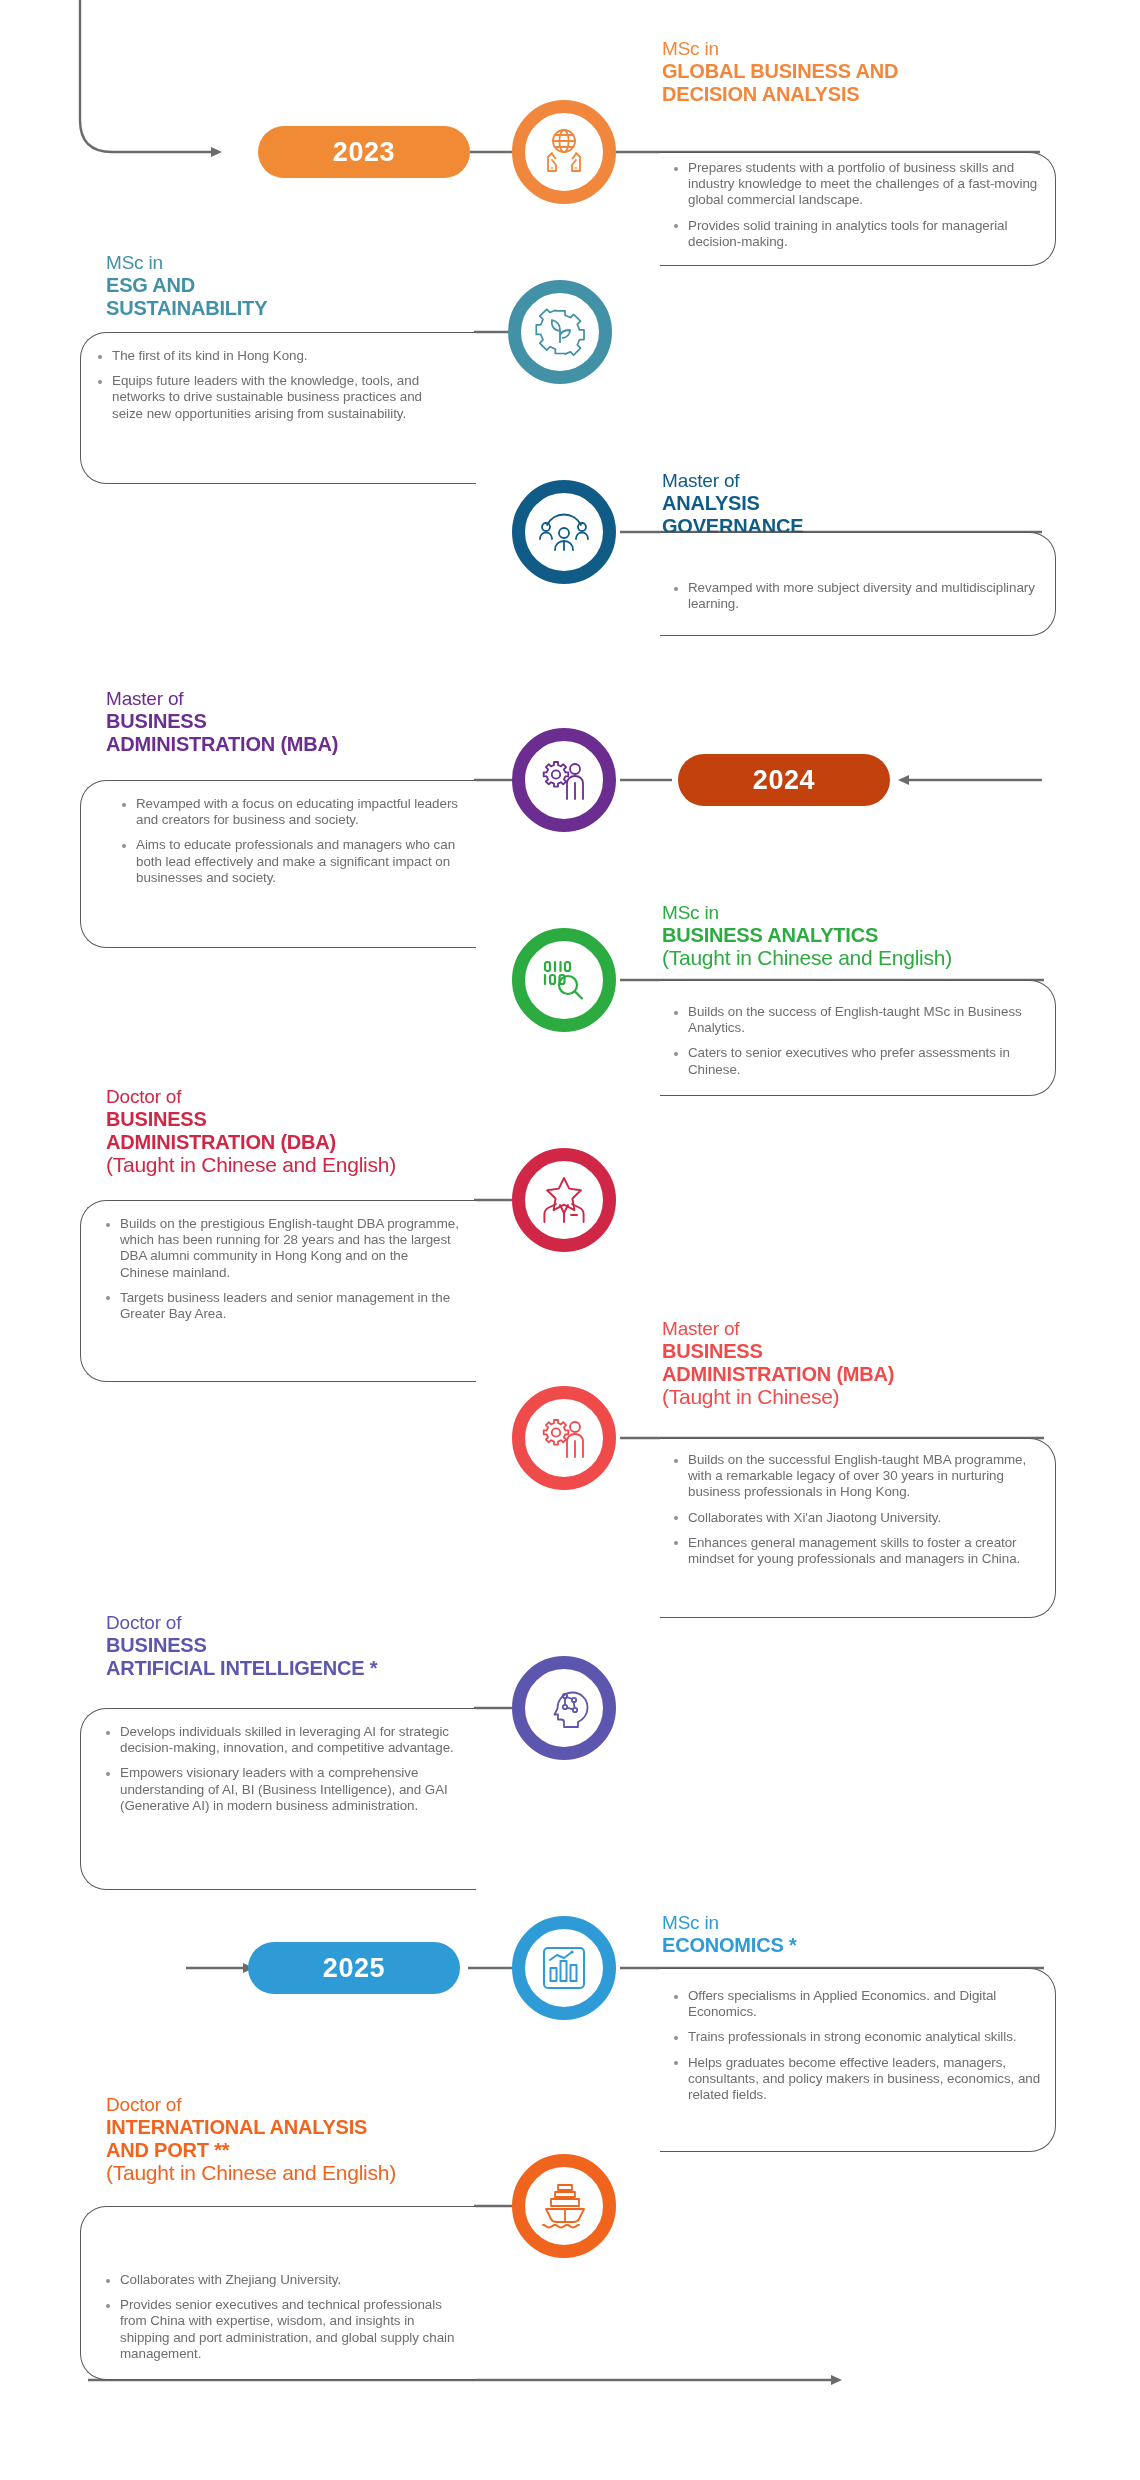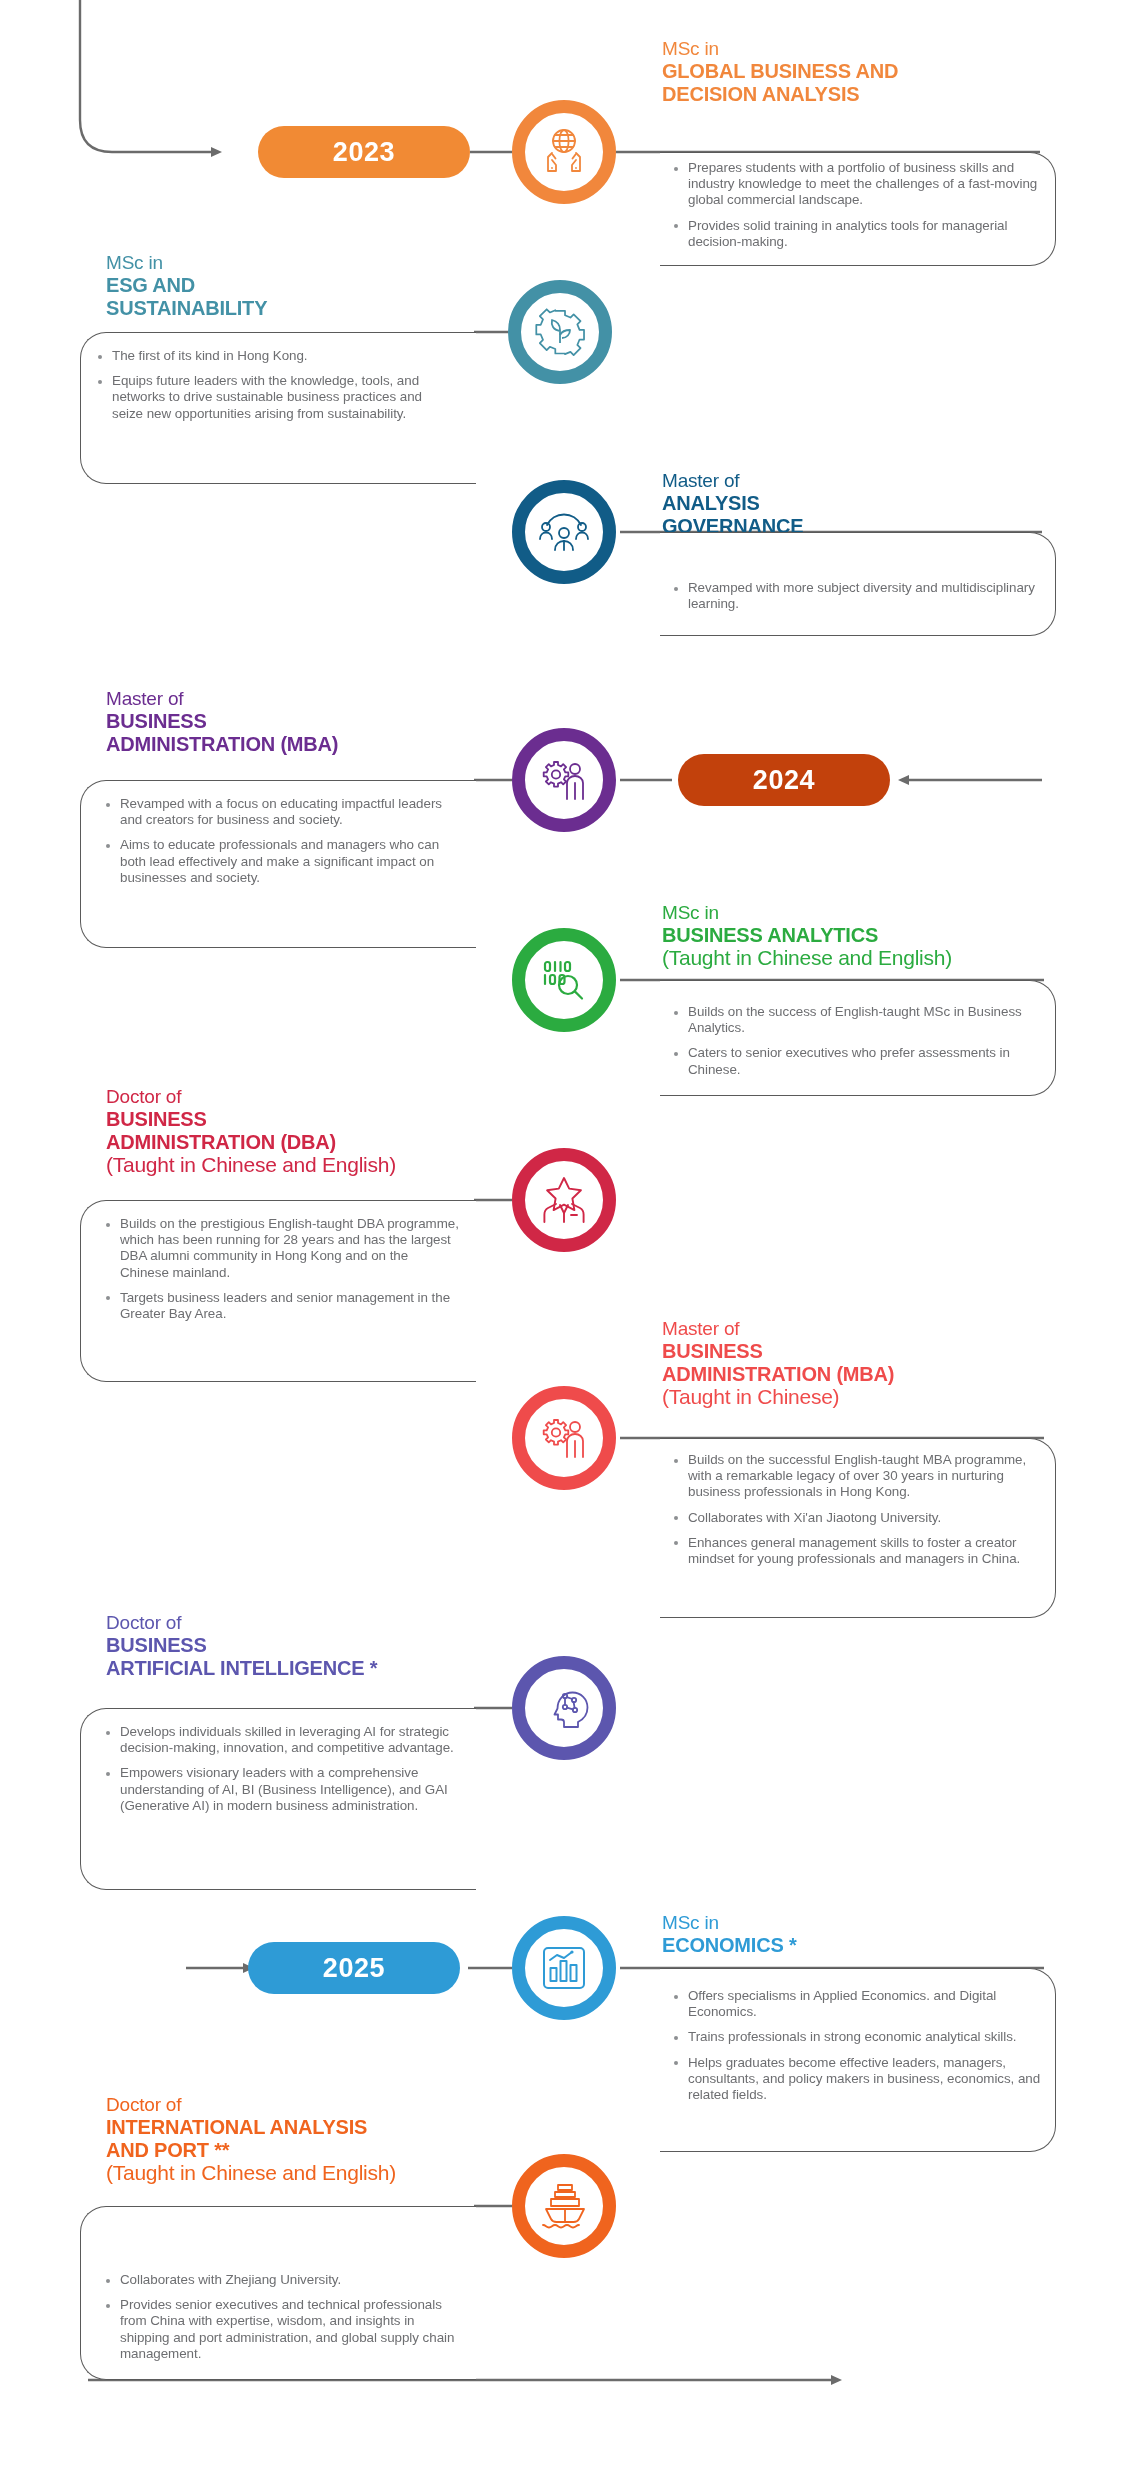--- a/index.html
+++ b/index.html
@@ -283,21 +283,21 @@
   </div>
 
   <div class="heading" style="left:106px;top:688px;color:#6B2D90;">
     <div class="pre">Master of</div>
     <div class="main">BUSINESS</div>
     <div class="main">ADMINISTRATION (MBA)</div>
   </div>
 
   <div class="card left" style="left:80px;top:780px;width:396px;height:168px;">
   </div>
-  <ul class="bullets" style="position:absolute;left:104px;top:796px;width:350px;">
+  <ul class="bullets" style="position:absolute;left:120px;top:796px;width:350px;">
     <li>Revamped with a focus on educating impactful leaders and creators for business and society.</li>
     <li>Aims to educate professionals and managers who can both lead effectively and make a significant impact on businesses and society.</li>
   </ul>
 
   <div class="medallion" style="left:512px;top:728px;">
     <span class="shadow"></span>
     <span class="ring" style="border:13px solid #6B2D90;"></span>
     <svg width="54" height="54" viewBox="0 0 54 54">
       <g fill="none" stroke="#6B2D90" stroke-width="1.8" stroke-linecap="round" stroke-linejoin="round">
         <path d="M17 9 h4 v3 l3 1.4 2.2-2.2 2.9 2.9-2.2 2.2 1.4 3 h3 v4 h-3 l-1.4 3 2.2 2.2-2.9 2.9-2.2-2.2-3 1.4 v3 h-4 v-3 l-3-1.4-2.2 2.2-2.9-2.9 2.2-2.2-1.4-3 h-3 v-4 h3 l1.4-3-2.2-2.2 2.9-2.9 2.2 2.2 3-1.4 Z"></path>

